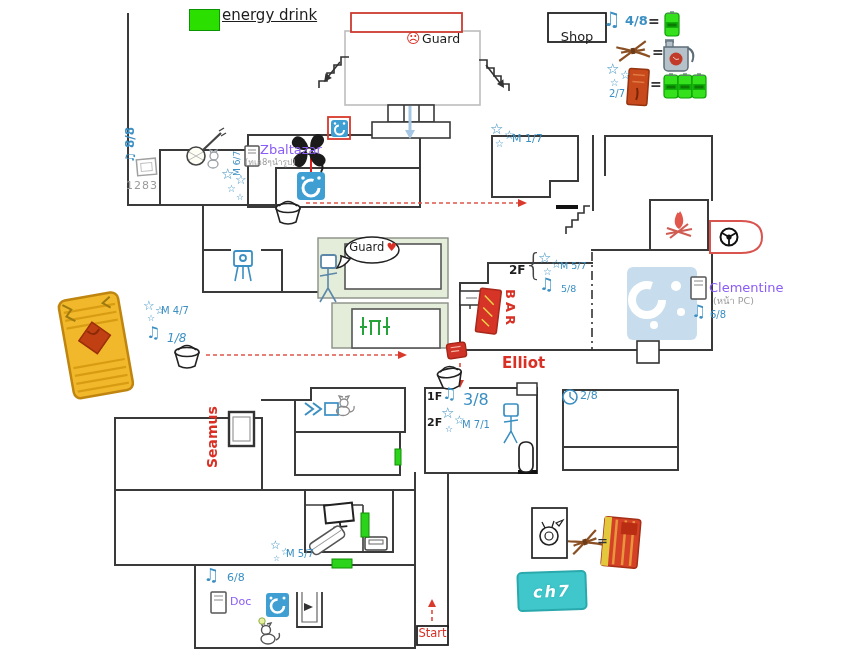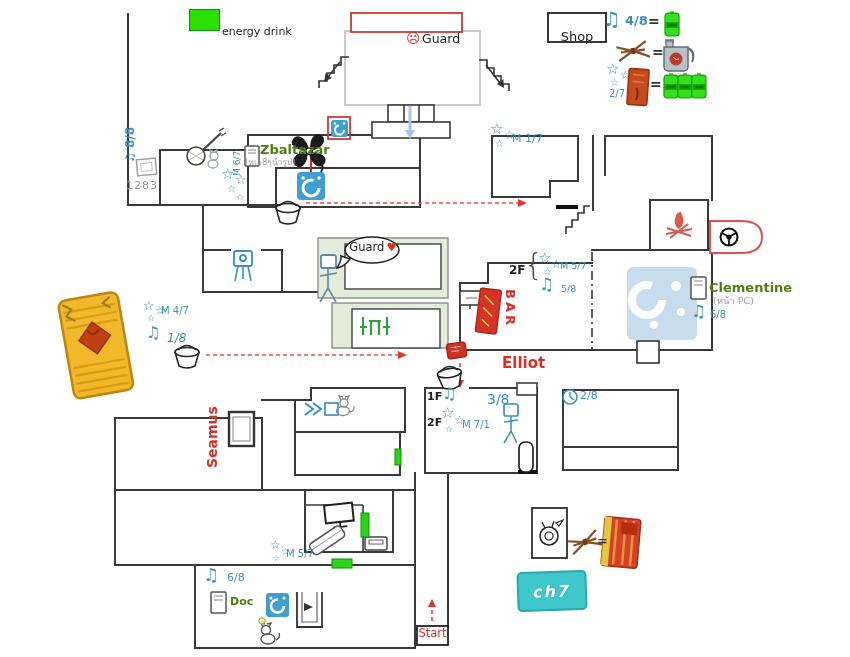--- a/index.html
+++ b/index.html
@@ -2,21 +2,21 @@
 <html><head>
 <meta charset="utf-8">
 <style>
   html,body{margin:0;padding:0;background:#fff;}
   #stage{position:relative;width:850px;height:657px;background:#fff;overflow:hidden;
          font-family:"DejaVu Sans",sans-serif;}
   #stage svg{position:absolute;left:0;top:0;}
   .t{position:absolute;line-height:1;white-space:nowrap;color:#1d1d1d;
      font-family:"DejaVu Sans",sans-serif;}
   .blue{color:#3b8fc2;}
-  .nblue{color:#4d7c0f;font-weight:bold;}
+  .nblue{color:#8b5cf6;font-weight:normal;}
   .red{color:#d93025;}
   .gray{color:#9b9b9b;}
   .b{font-weight:bold;}
   .vccw{transform:rotate(-90deg);transform-origin:0 0;}
   .vcw{transform:rotate(90deg);transform-origin:0 0;}
   .st{position:absolute;color:#3b8fc2;line-height:1;}
   .box-center{display:flex;align-items:center;justify-content:center;}
   .tealsign{position:absolute;left:517px;top:571px;width:66px;height:36px;
             background:#3fc7cb;border:2px solid #2aa9ad;border-radius:5px;
             transform:rotate(-2deg);}
@@ -399,21 +399,21 @@
 
   <g transform="rotate(5 621 542)">
     <rect x="603" y="518" width="36" height="49" rx="3" fill="#d44127" stroke="#a42f17" stroke-width="1.5"></rect>
     <rect x="603" y="518" width="7" height="49" fill="#e3c83e"></rect>
     <path d="M615,520 V565 M624,520 V565 M632,520 V565" stroke="#e8953c" stroke-width="2.5"></path>
     <rect x="620" y="522" width="16" height="12" fill="#b92d12"></rect>
   </g>
 </svg>
 
 <div class="swatch"></div>
-<div class="t" style="left:222px;top:26px;font-size:11px;">energy drink</div>
+<div class="t" style="left:222px;top:8px;font-size:15px;text-decoration:underline;">energy drink</div>
 
 <span class="t red" style="left:406px;top:31px;font-size:14px;">☹</span>
 <div class="t" style="left:422px;top:33px;font-size:12.5px;font-weight:500;">Guard</div>
 
 <div class="t box-center" style="left:548px;top:13px;width:58px;height:47px;font-size:13px;">Shop</div>
 
 <span class="t blue" style="left:603px;top:9px;font-size:20px;">♫</span>
 <div class="t blue b" style="left:625px;top:14px;font-size:13px;">4/8</div>
 <span class="t b" style="left:648px;top:14px;font-size:14px;color:#333;">=</span>
 <span class="t b" style="left:652px;top:45px;font-size:14px;color:#333;">=</span>
@@ -466,21 +466,21 @@
 <span class="st" style="left:147px;top:314px;font-size:9px;">☆</span>
 <div class="t blue" style="left:161px;top:306px;font-size:10px;">M 4/7</div>
 <span class="t blue" style="left:146px;top:325px;font-size:16px;">♫</span>
 <div class="t blue" style="left:167px;top:332px;font-size:12px;font-style:italic;">1/8</div>
 
 <div class="t red b vccw" style="left:205px;top:468px;font-size:14px;">Seamus</div>
 
 <div class="t red b" style="left:502px;top:356px;font-size:15px;">Elliot</div>
 <div class="t b" style="left:427px;top:391px;font-size:11px;">1F</div>
 <span class="t blue" style="left:442px;top:386px;font-size:16px;">♫</span>
-<div class="t blue" style="left:463px;top:392px;font-size:14px;margin-left:24px;">3/8</div>
+<div class="t blue" style="left:463px;top:392px;font-size:16px;">3/8</div>
 <div class="t b" style="left:427px;top:417px;font-size:11px;">2F</div>
 <span class="st" style="left:441px;top:406px;font-size:15px;">☆</span>
 <span class="st" style="left:454px;top:414px;font-size:12px;">☆</span>
 <span class="st" style="left:445px;top:425px;font-size:9px;">☆</span>
 <div class="t blue" style="left:462px;top:420px;font-size:10px;">M 7/1</div>
 <div class="t blue" style="left:580px;top:390px;font-size:11px;">2/8</div>
 
 <span class="st" style="left:270px;top:539px;font-size:12px;">☆</span>
 <span class="st" style="left:281px;top:547px;font-size:10px;">☆</span>
 <span class="st" style="left:273px;top:555px;font-size:8px;">☆</span>

